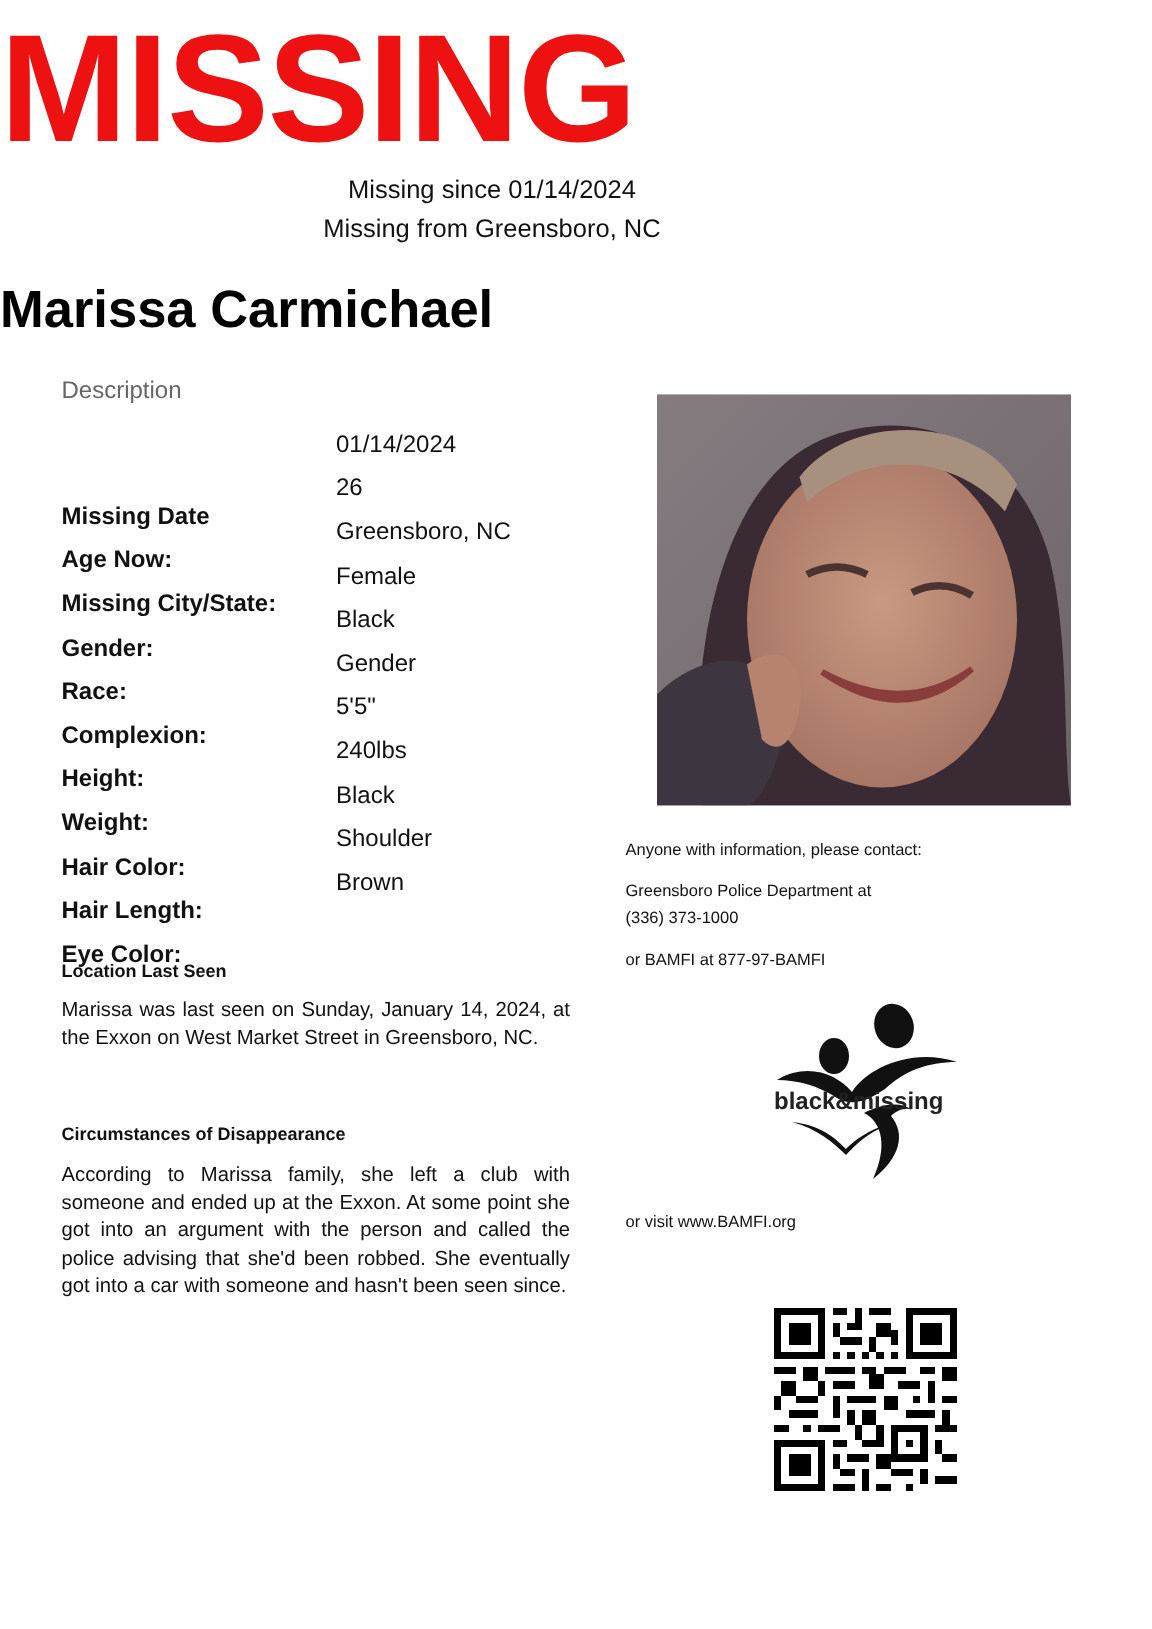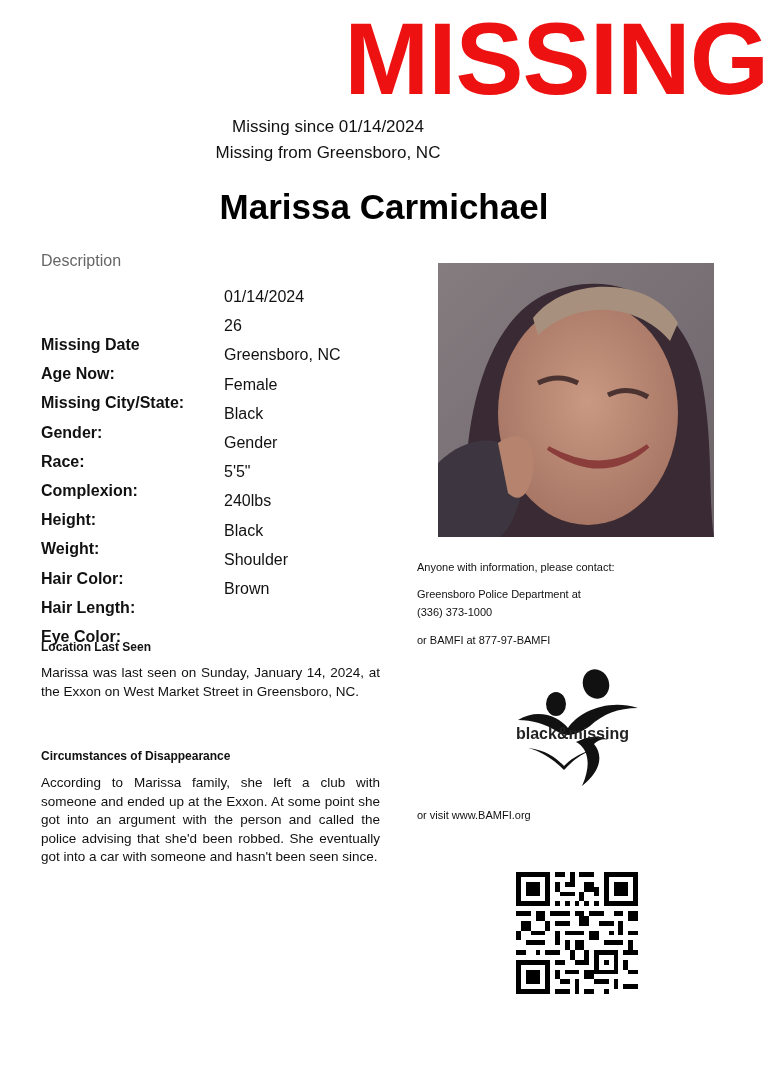--- a/index.html
+++ b/index.html
@@ -1,22 +1,22 @@
 <!DOCTYPE html>
 <html><head>
 <meta charset="utf-8">
 <style>
   html, body { margin: 0; padding: 0; background: #ffffff; }
   body { width: 768px; height: 1086px; position: relative; overflow: hidden;
          font-family: "Liberation Sans", sans-serif; color: #111; }
   .abs { position: absolute; }
-  #title { left: 0; width: 768px; top: 4px; text-align: right; font-weight: bold;
+  #title { left: 0; width: 768px; top: 4px; text-align: left; font-weight: bold;
            font-size: 102px; line-height: 110px; color: #ee1111; letter-spacing: -1px; }
   .sub { left: 0; width: 656px; text-align: center; font-size: 17px; line-height: 22px; color: #111; }
-  #name { left: 0; width: 768px; top: 186px; text-align: center; font-weight: bold; font-size: 35px; line-height: 42px; color: #000; }
+  #name { left: 0; width: 768px; top: 186px; font-weight: bold; font-size: 35px; line-height: 42px; color: #000; }
   #desc-heading { left: 41px; top: 252px; font-size: 16px; color: #666; }
   .row { left: 41px; height: 22px; font-size: 16px; line-height: 22px; }
   .row .k { position: absolute; left: 0; font-weight: bold; white-space: nowrap; margin-top: 48px; }
   .row .v { position: absolute; left: 183px; white-space: nowrap; }
   .sec-h { left: 41px; font-weight: bold; font-size: 12px; line-height: 20px; }
   .para { left: 41px; width: 339px; font-size: 13.5px; line-height: 18.5px; text-align: justify; }
   #photo { left: 438px; top: 263px; width: 276px; height: 274px; overflow: hidden; background: #7d7378; }
   .contact { left: 417px; width: 302px; text-align: left; font-size: 11px; line-height: 18px; }
   #logo { left: 508px; top: 668px; width: 132px; height: 118px; }
   #qr { left: 516px; top: 872px; width: 122px; height: 122px; }

